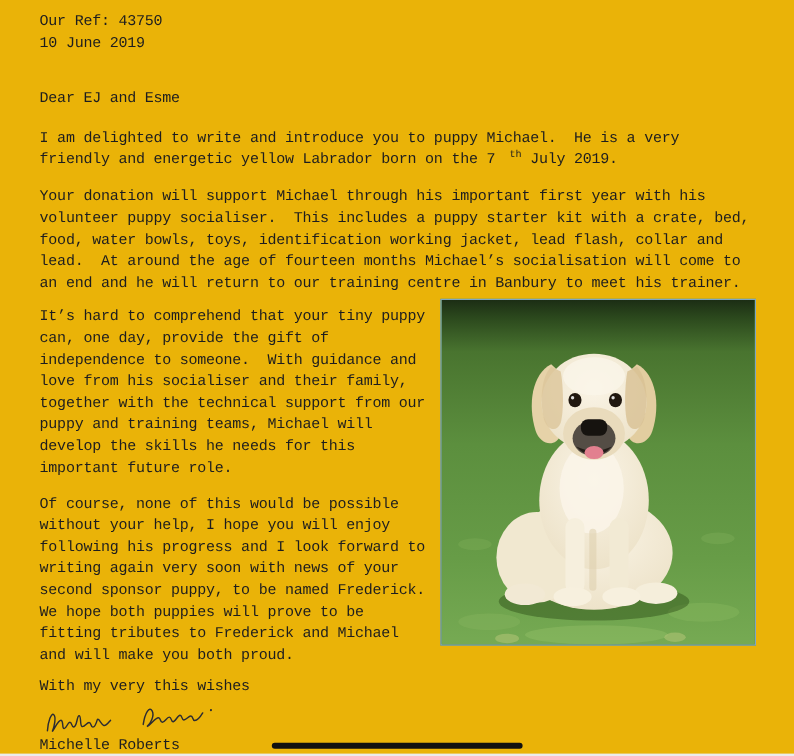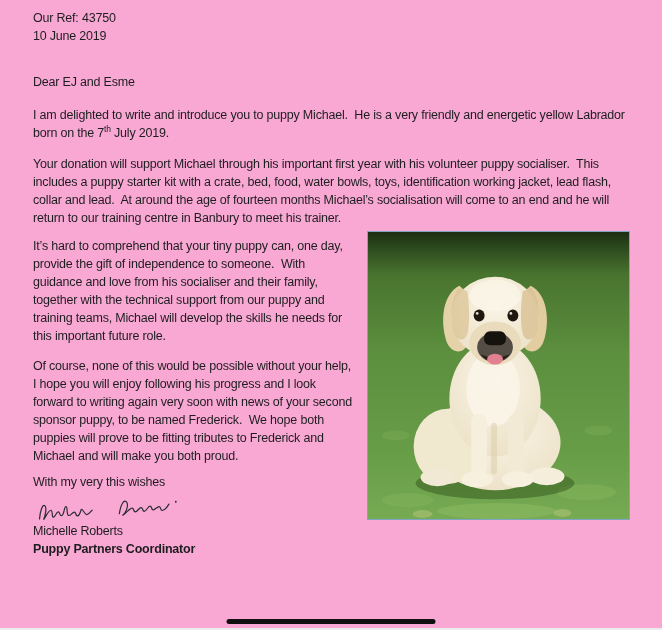--- a/index.html
+++ b/index.html
@@ -1,34 +1,34 @@
 <!DOCTYPE html>
 <html><head>
 <meta charset="utf-8">
 <style>
   * { box-sizing: border-box; }
   html, body { margin: 0; padding: 0; background: #ffffff; }
   .screen {
     position: relative;
     width: 662px;
     height: 630px;
-    background: #f9a8d4;
+    background: #eab308;
     overflow: hidden;
-    font-family: Liberation Sans, sans-serif;
+    font-family: Liberation Mono, monospace;
     color: #1d1d1f;
     font-size: 12.5px;
     line-height: 18px;
     letter-spacing: -0.2px;
   }
   .page { padding: 9px 32px 0 33px; }
   .page::after { content: ""; display: block; clear: both; }
   p { margin: 0; white-space: pre-wrap; }
   .salutation { margin-top: 28px; }
   .para1 { margin-top: 15px; }
-  .para1 sup { font-size: 8.5px; line-height: 0; }
+  .para1 sup { font-size: 8.5px; line-height: 0; margin-left: 12px; }
   .para2 { margin-top: 13px; margin-bottom: 10px; }
   .photo {
     float: right;
     width: 263px;
     height: 289px;
     margin: -6px 0 10px 12px;
     border: 1px solid #7ea6c4;
     padding: 0;
     background: #5c8f3e;
   }

